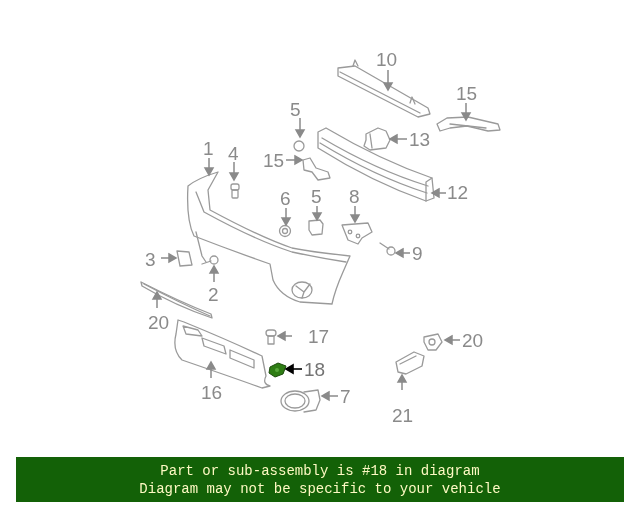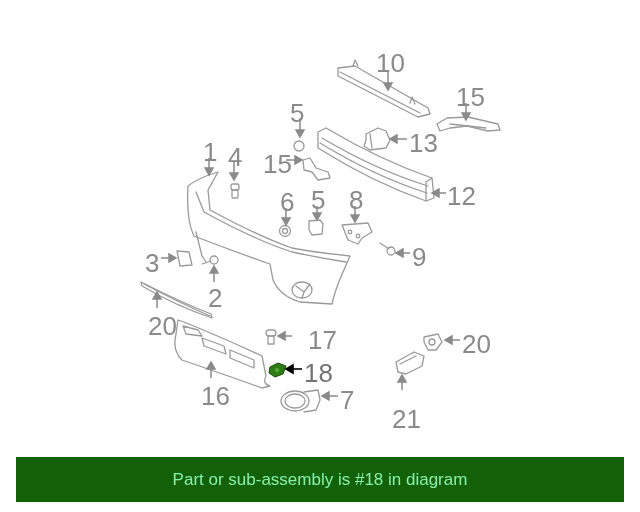--- a/index.html
+++ b/index.html
@@ -1,22 +1,22 @@
 <!DOCTYPE html>
 <html><head>
 <meta charset="utf-8">
 <style>
   html, body { margin:0; padding:0; background:#ffffff; }
   body { width:640px; height:512px; position:relative; overflow:hidden; font-family:"Liberation Sans", sans-serif; }
   #diagram { position:absolute; left:0; top:0; width:640px; height:450px; }
-  .lbl { position:absolute; font-family:"Liberation Sans", sans-serif; font-size:26px; color:#8a8a8a; line-height:1; white-space:nowrap; }
+  .lbl { position:absolute; font-family:"Liberation Sans", sans-serif; font-size:19px; color:#8a8a8a; line-height:1; white-space:nowrap; }
   .lbl.hl { color:#737373; }
   #banner { position:absolute; left:16px; top:457px; width:608px; height:45px; background:#136107;
             display:flex; flex-direction:column; align-items:center; justify-content:center; }
-  #banner div { font-family:Liberation Sans, sans-serif; font-size:17px; line-height:18px; color:#86efac; }
+  #banner div { font-family:Liberation Mono, monospace; font-size:14px; line-height:18px; color:#fef9c3; }
 </style>
 </head>
 <body>
 
 <div id="diagram">
   <svg width="640" height="450" viewBox="0 0 640 450">
     <g fill="none" stroke="#9a9a9a" stroke-width="1.3" stroke-linejoin="round" stroke-linecap="round">
 
       <g>
         <path d="M338,68 L355,66 L428,108 L430,114 L418,117 L338,76 Z"></path>
@@ -190,13 +190,14 @@
   <span class="lbl" style="left:308px;top:327px">17</span>
   <span class="lbl hl" style="left:304px;top:360px">18</span>
   <span class="lbl" style="left:201px;top:383px">16</span>
   <span class="lbl" style="left:340px;top:387px">7</span>
   <span class="lbl" style="left:462px;top:331px">20</span>
   <span class="lbl" style="left:392px;top:406px">21</span>
 </div>
 
 <div id="banner">
   <div>Part or sub-assembly is #18 in diagram</div>
+  <div>Diagram may not be specific to your vehicle</div>
 </div>
 
 </body></html>

